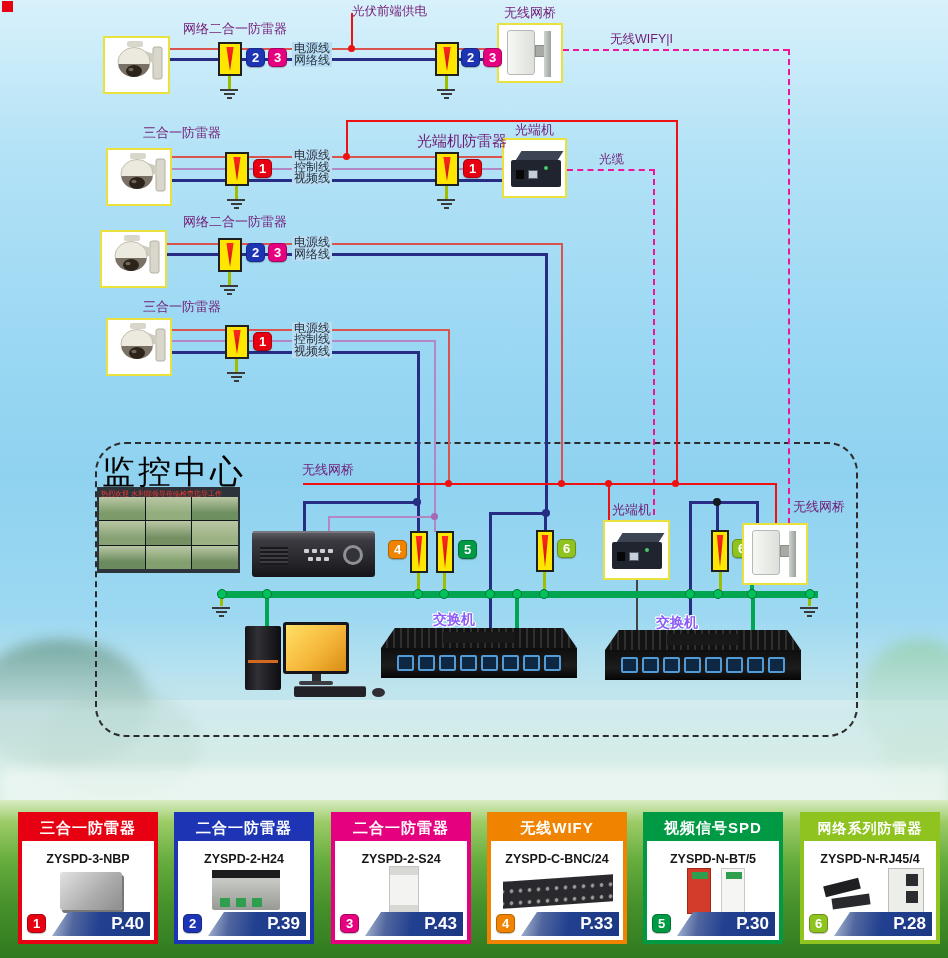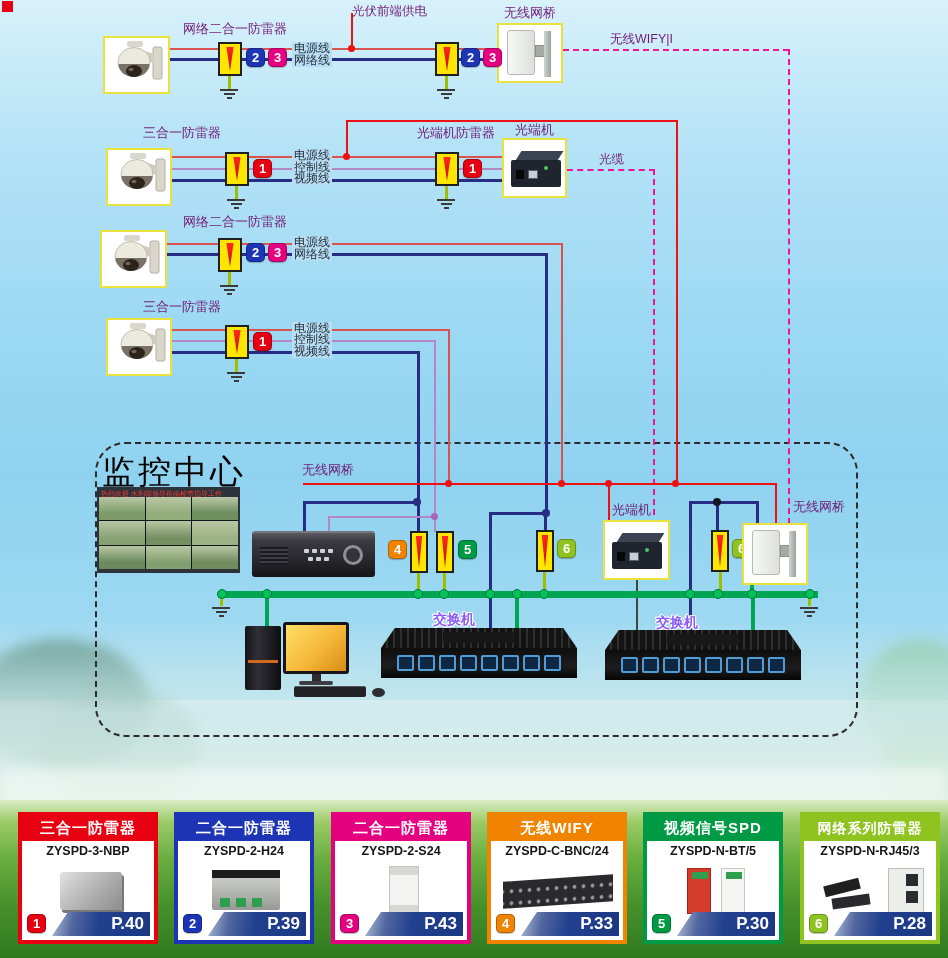--- a/index.html
+++ b/index.html
@@ -87,21 +87,21 @@
   .mstand{position:absolute;left:312px;top:674px;width:9px;height:7px;background:#2b2b30;}
   .mbase{position:absolute;left:299px;top:681px;width:34px;height:4px;background:#3c3c42;border-radius:2px;}
   .kbd{position:absolute;left:294px;top:686px;width:72px;height:11px;background:#222226;border-radius:2px;border-top:1px solid #55555c;}
   .mouse{position:absolute;left:372px;top:688px;width:13px;height:9px;background:#2e2e33;border-radius:50%;}
   
   .camsvg{position:absolute;left:2px;top:2px;}
   
   .card{position:absolute;top:812px;width:140px;height:132px;background:#fff;border:4px solid #888;}
   .card-h{height:25px;display:flex;align-items:center;justify-content:center;color:#fff;
     font-size:15px;font-weight:bold;letter-spacing:1px;white-space:nowrap;}
-  .card-model{text-align:center;font-size:12.5px;font-weight:bold;color:#161616;margin-top:3px;}
+  .card-model{text-align:center;font-size:12.5px;font-weight:bold;color:#161616;margin-top:11px;}
   .card-img{position:absolute;left:0;top:46px;width:132px;height:56px;}
   .card-foot{position:absolute;left:4px;right:4px;bottom:4px;height:24px;}
   .card-foot .badge{position:absolute;left:1px;top:2px;}
   .pagebar{position:absolute;left:26px;right:0;top:0;height:24px;
     background:linear-gradient(100deg,#aebdd6 0%,#52679f 22%,#21408f 48%,#1c3884 100%);
     clip-path:polygon(16px 0,100% 0,100% 100%,0 100%);
     display:flex;align-items:center;justify-content:flex-end;padding-right:6px;
     color:#fff;font-size:17px;font-weight:bold;}
   
   .p-box1{position:absolute;left:38px;top:10px;width:62px;height:38px;border-radius:3px;
@@ -352,21 +352,21 @@
   <div class="badge c-mag" style="left:268px;top:243px;">3</div>
   <div class="badge c-red" style="left:253px;top:332px;">1</div>
 
   <div class="lbl" style="left:183px;top:20px;">网络二合一防雷器</div>
   <div class="lbl" style="left:352px;top:3px;font-size:12.5px;">光伏前端供电</div>
   <div class="lbl" style="left:504px;top:4px;">无线网桥</div>
   <div class="lbl" style="left:610px;top:31px;font-size:12.5px;">无线WIFY|I</div>
   <div class="tag" style="left:292px;top:42px;">电源线</div>
   <div class="tag" style="left:292px;top:54px;">网络线</div>
   <div class="lbl" style="left:143px;top:124px;">三合一防雷器</div>
-  <div class="lbl" style="left:417px;top:124px;font-size:13px;">光端机防雷器</div>
+  <div class="lbl" style="left:417px;top:132px;font-size:15px;">光端机防雷器</div>
   <div class="lbl" style="left:515px;top:121px;">光端机</div>
   <div class="lbl" style="left:599px;top:151px;font-size:12.5px;">光缆</div>
   <div class="tag" style="left:292px;top:149px;">电源线</div>
   <div class="tag" style="left:292px;top:161px;">控制线</div>
   <div class="tag" style="left:292px;top:172px;">视频线</div>
   <div class="lbl" style="left:183px;top:213px;">网络二合一防雷器</div>
   <div class="tag" style="left:292px;top:236px;">电源线</div>
   <div class="tag" style="left:292px;top:248px;">网络线</div>
   <div class="lbl" style="left:143px;top:298px;">三合一防雷器</div>
   <div class="tag" style="left:292px;top:322px;">电源线</div>
@@ -542,21 +542,21 @@
           <i></i>
         </div>
       </div>
     <div class="card-foot">
         <div class="badge c-grn">5</div>
       <div class="pagebar">P.30</div>
       </div>
   </div>
   <div class="card" style="left:800px;border-color:#8fc31f;">
     <div class="card-h" style="background:#8fc31f;font-size:14px;">网络系列防雷器</div>
-    <div class="card-model">ZYSPD-N-RJ45/3</div>
+    <div class="card-model">ZYSPD-N-RJ45/4</div>
     <div class="card-img">
       <div class="p-net6a"></div>
         <div class="p-net6b"></div>
       <div class="p-net6c">
           <i style="top:5px;"></i>
           <i style="top:22px;"></i>
         </div>
     </div>
     <div class="card-foot">
         <div class="badge c-yg">6</div>

